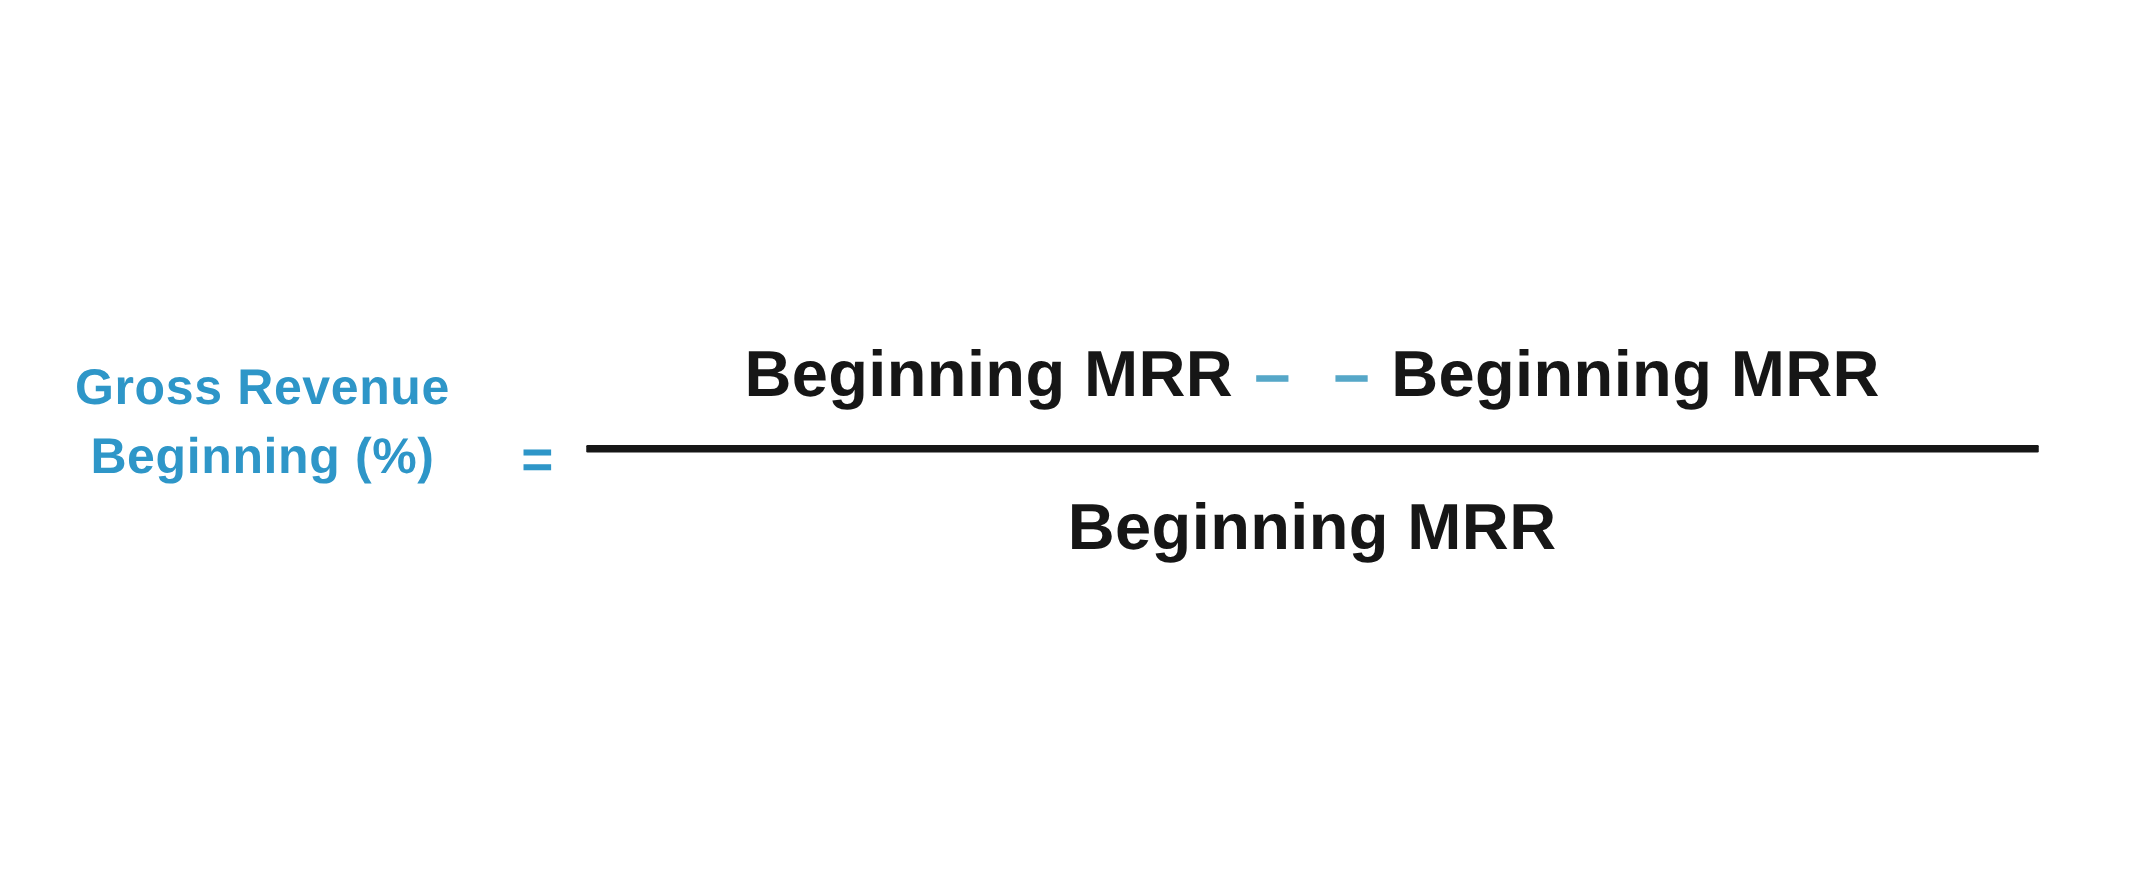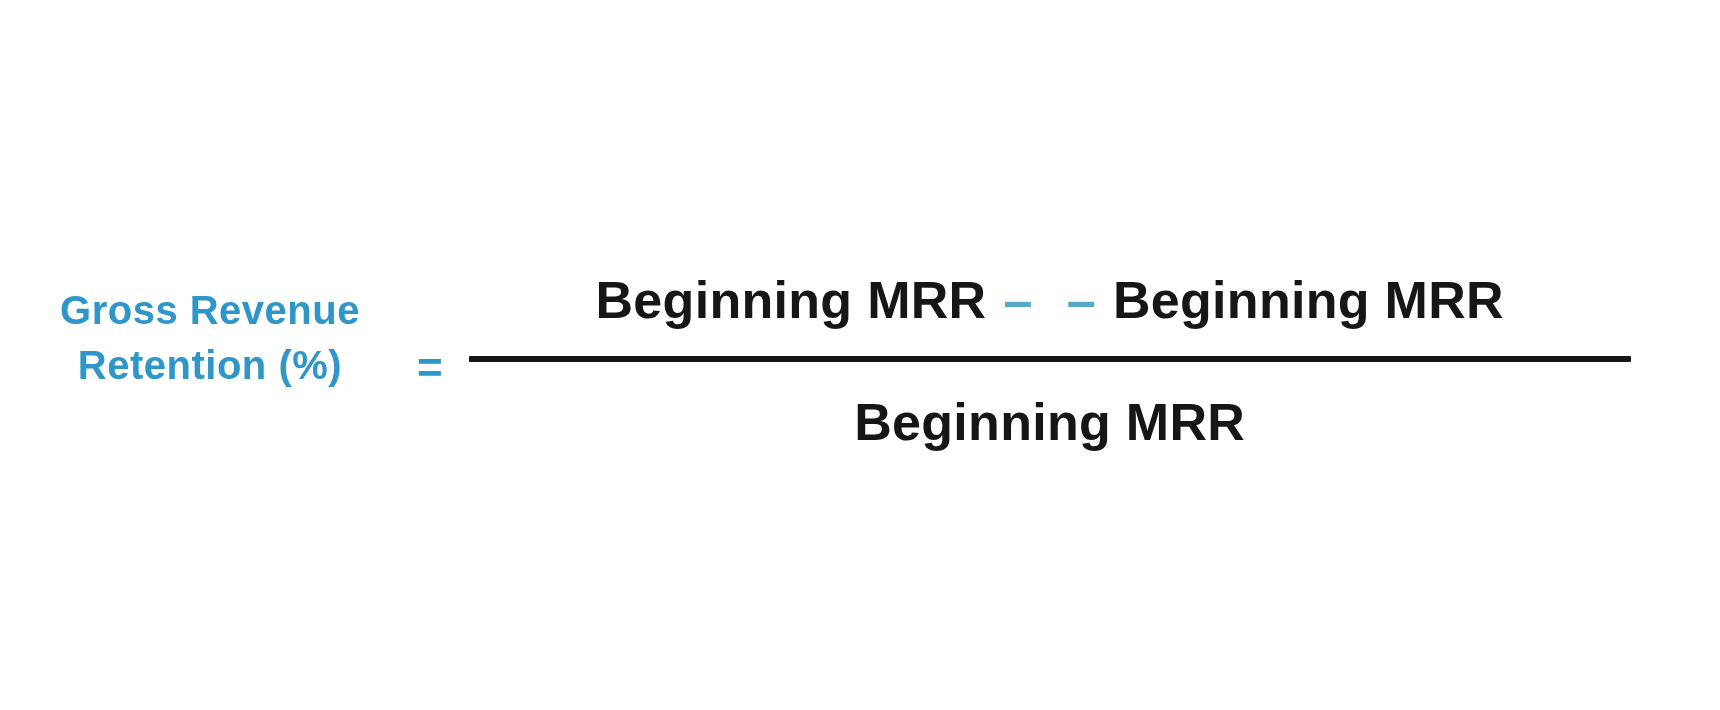--- a/index.html
+++ b/index.html
@@ -86,21 +86,21 @@
     letter-spacing: 0.3px;
   }
 </style>
 </head>
 <body>
 
 <div class="canvas">
 
   <div class="label-block">
     <div>Gross Revenue</div>
-    <div>Retention (%)</div>
+    <div>Beginning (%)</div>
   </div>
 
   <div class="equals">=</div>
 
   <div class="fraction">
     <div class="numerator">
       <span class="term">Beginning MRR</span>
       <span class="operator">–</span>
       <span class="operator">–</span>
       <span class="term">Beginning MRR</span>

